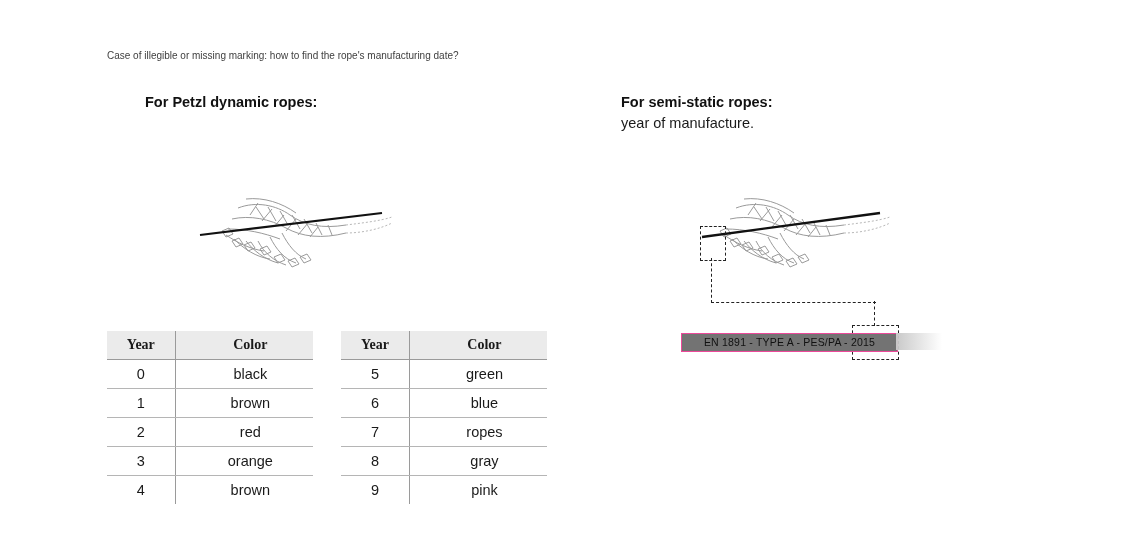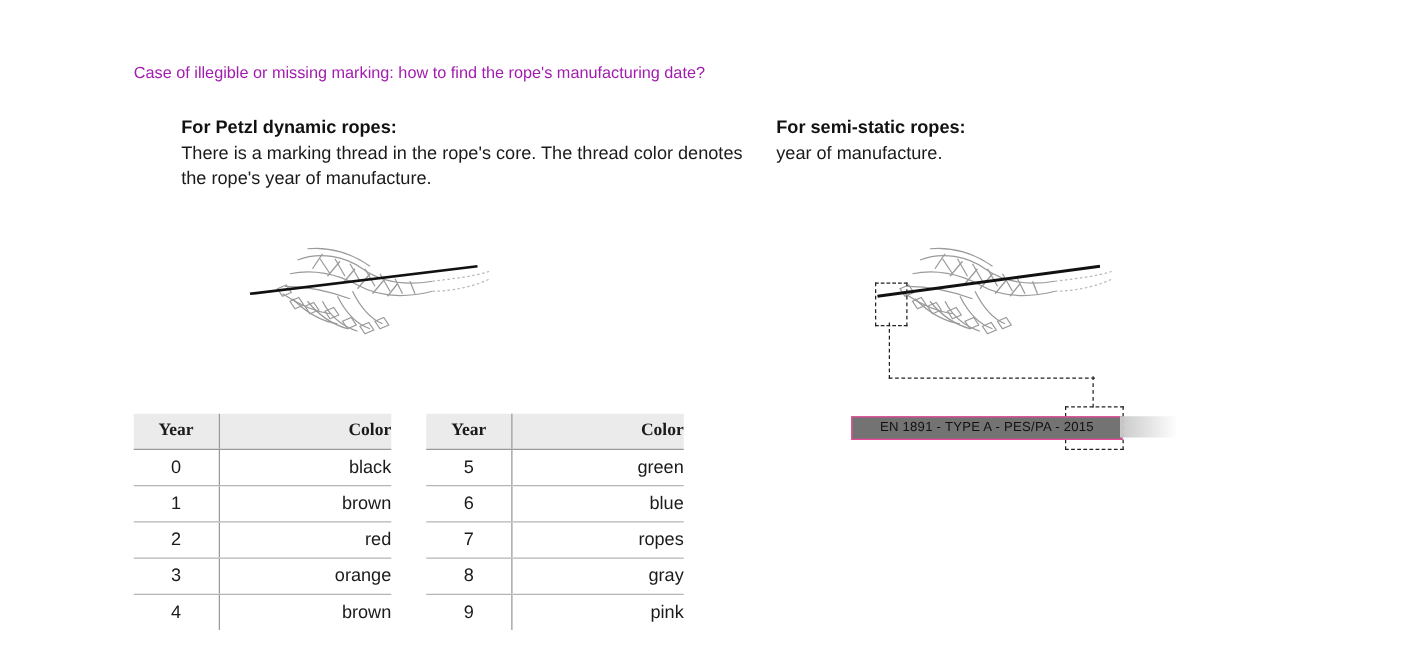--- a/index.html
+++ b/index.html
@@ -18,22 +18,22 @@
   .page {
     position: absolute;
     left: 0; top: 0;
     width: 1121px;
     height: 536px;
   }
   .intro {
     position: absolute;
     left: 107px;
     top: 50px;
-    font-size: 13px;
-    color: #a21caf;
+    font-size: 10px;
+    color: #404040;
     white-space: nowrap;
   }
   .col-left {
     position: absolute;
     left: 107px;
     top: 93px;
     width: 480px;
     margin-left: 38px;
   }
   .col-right {
@@ -76,21 +76,21 @@
     font-weight: bold;
     font-size: 14px;
     padding: 6px 0 6px 0;
     text-align: center;
     border-bottom: 1px solid #9a9a9a;
     height: 16px;
     font-family: Liberation Serif, serif;
   }
   table.year-table th.c-color,
   table.year-table td.c-color {
-    text-align: right;
+    text-align: center;
     padding-left: 12px;
     border-left: 1px solid #9a9a9a;
     width: 134px;
   }
   table.year-table th.c-year,
   table.year-table td.c-year {
     width: 72px;
     text-align: center;
   }
   table.year-table td {
@@ -184,24 +184,20 @@
 </style>
 </head>
 <body>
 
 <div class="page">
 
   <div class="intro">Case of illegible or missing marking: how to find the rope's manufacturing date?</div>
 
   <div class="col-left">
     <div class="col-head">For Petzl dynamic ropes:</div>
-    <div class="col-body">
-      <div>There is a marking thread in the rope's core. The thread color denotes</div>
-      <div>the rope's year of manufacture.</div>
-    </div>
   </div>
 
   <div class="col-right">
     <div class="col-head">For semi-static ropes:</div>
     <div class="col-body">
       <div>year of manufacture.</div>
     </div>
   </div>
 
   <div class="illus illus-left">

